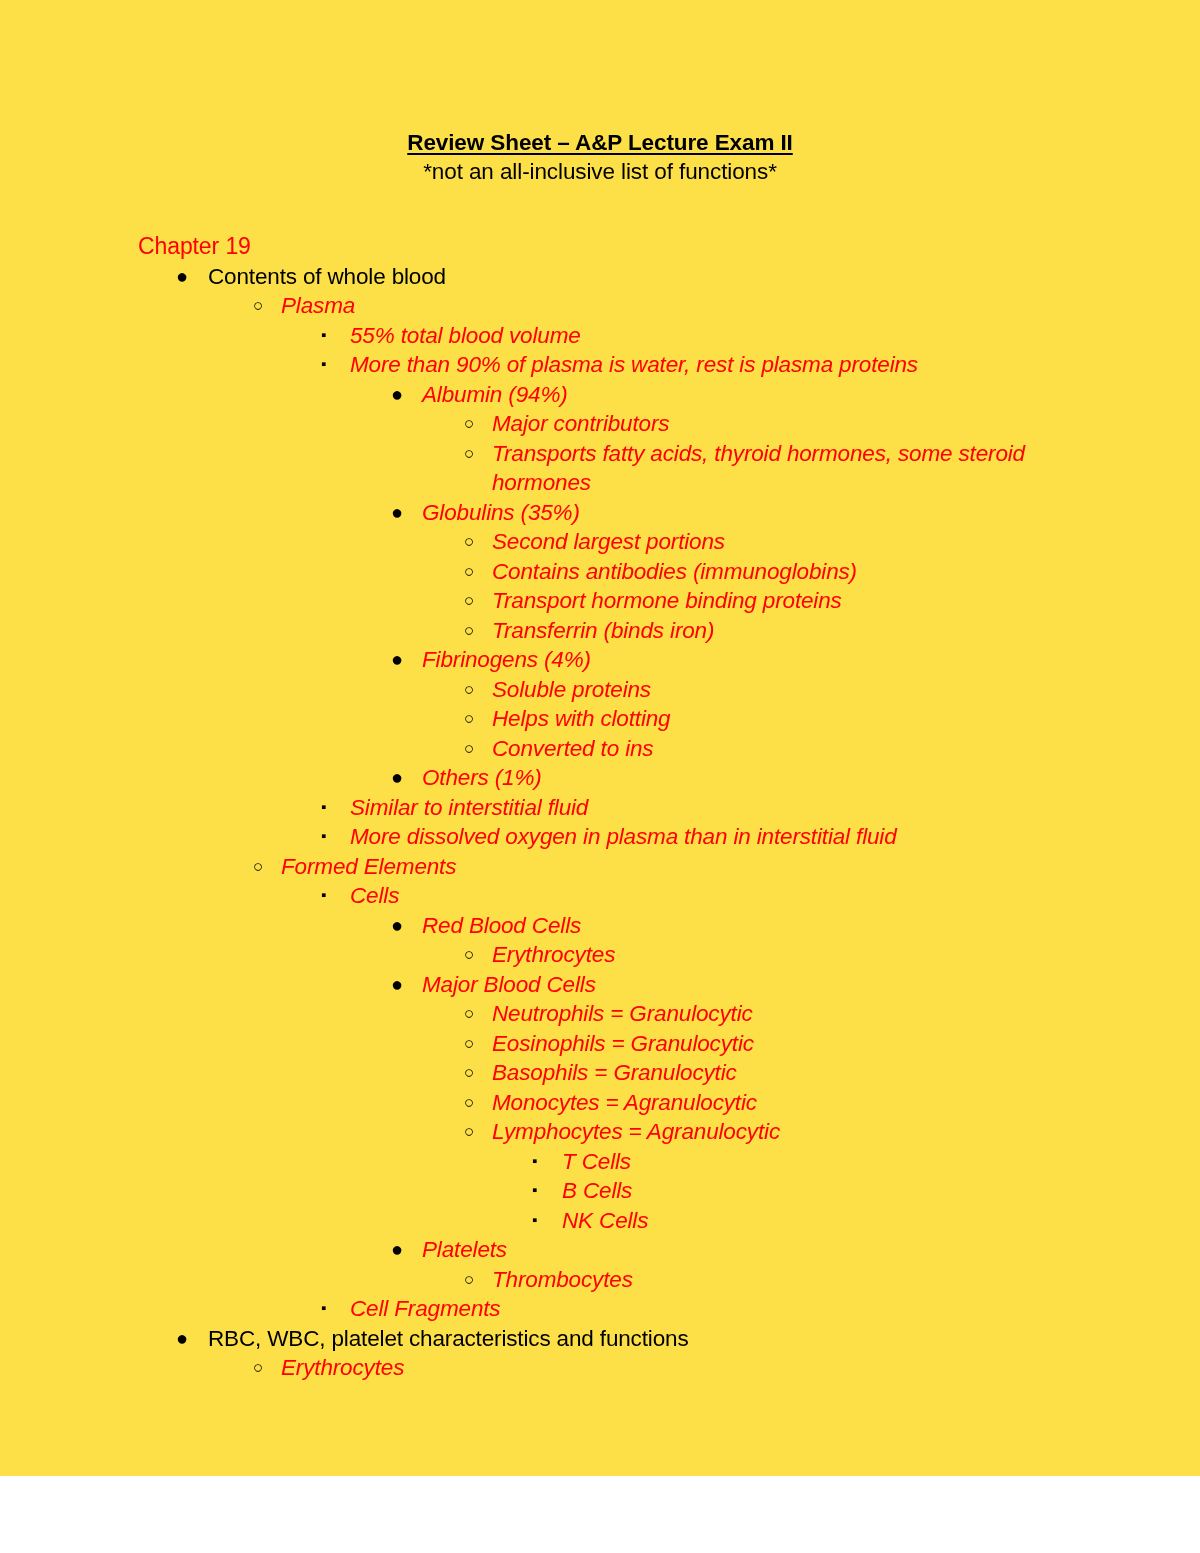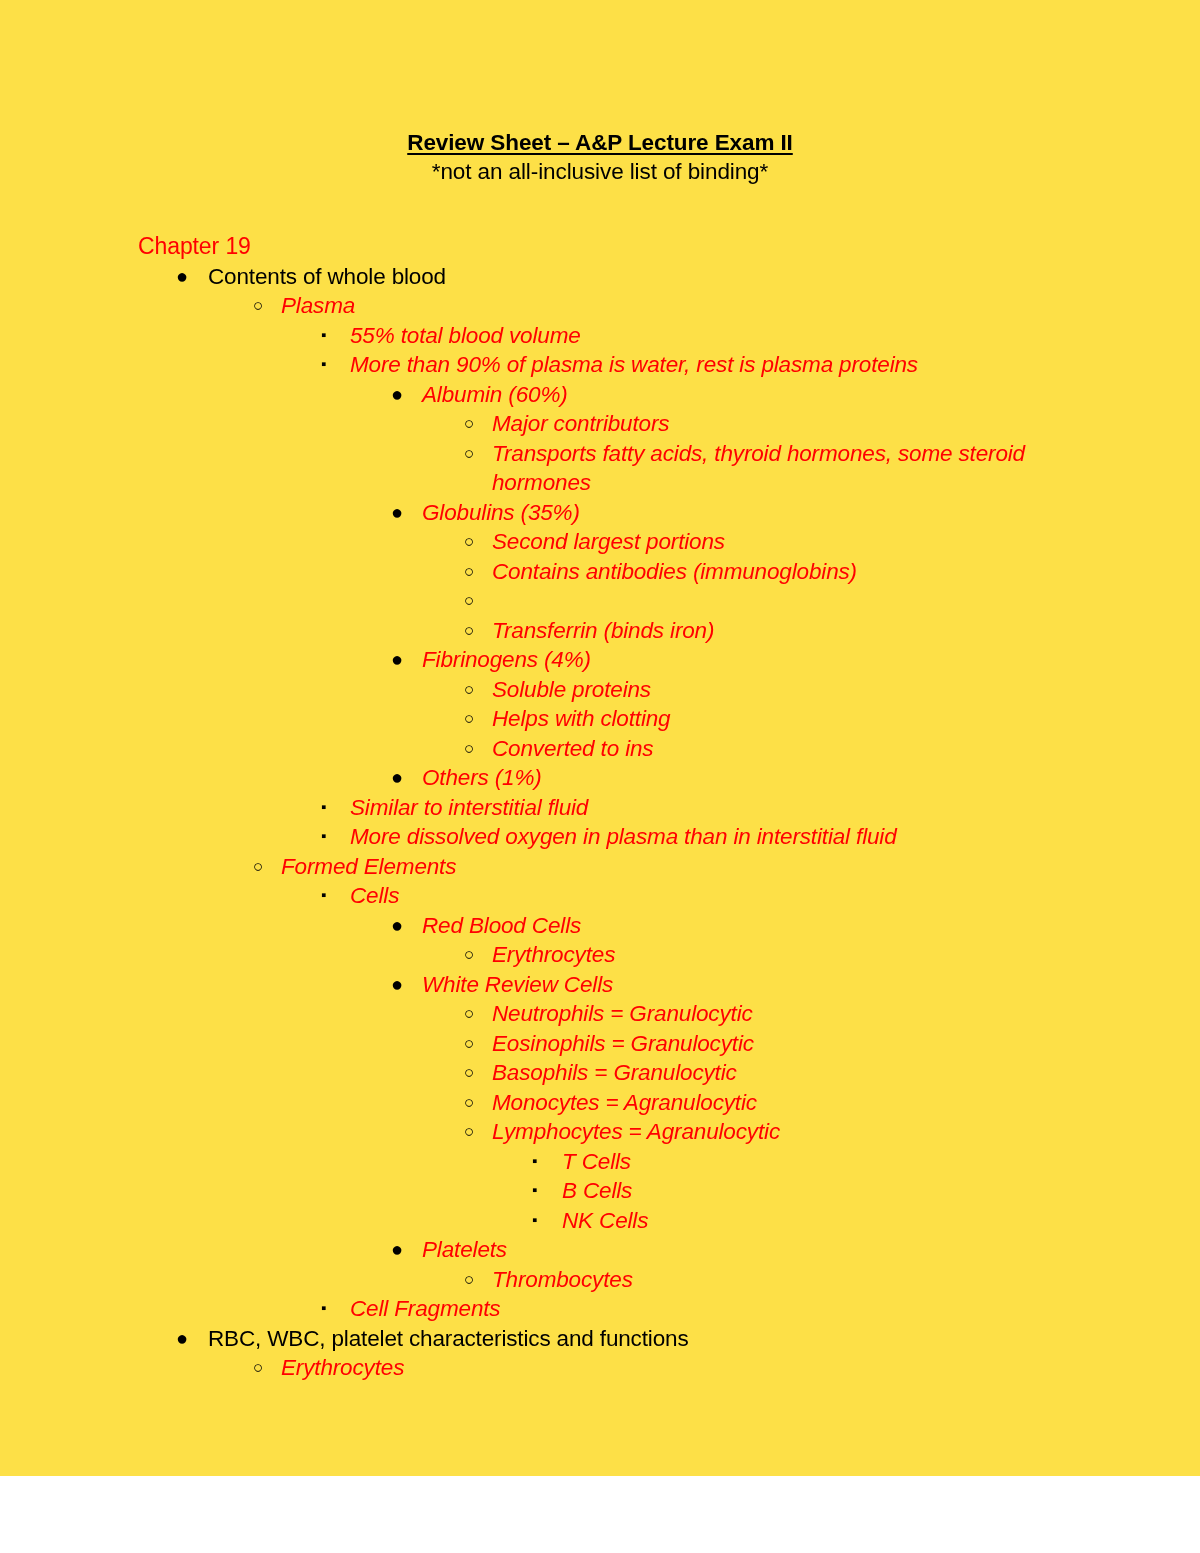--- a/index.html
+++ b/index.html
@@ -103,21 +103,21 @@
   .li > .txt { max-width: 600px; }
   .lvl3 > .txt { max-width: 620px; }
 </style>
 </head>
 <body>
 
 <div class="page">
 
   <div class="doc-header">
     <div class="doc-title">Review Sheet – A&amp;P Lecture Exam II</div>
-    <div class="doc-subtitle">*not an all-inclusive list of binding*</div>
+    <div class="doc-subtitle">*not an all-inclusive list of functions*</div>
   </div>
 
   <div class="outline">
     <div class="chapter-heading">Chapter 19</div>
     <div id="outline-list">
         <div class="li lvl1">
           <span class="marker">●</span>
           <span class="txt c-black">Contents of whole blood</span>
         </div>
         <div class="li lvl2">
@@ -127,21 +127,21 @@
         <div class="li lvl3">
           <span class="marker">▪</span>
           <span class="txt c-red">55% total blood volume</span>
         </div>
         <div class="li lvl3">
           <span class="marker">▪</span>
           <span class="txt c-red">More than 90% of plasma is water, rest is plasma proteins</span>
         </div>
         <div class="li lvl4">
           <span class="marker">●</span>
-          <span class="txt c-red">Albumin (60%)</span>
+          <span class="txt c-red">Albumin (94%)</span>
         </div>
         <div class="li lvl5">
           <span class="marker">○</span>
           <span class="txt c-red">Major contributors</span>
         </div>
         <div class="li lvl5">
           <span class="marker">○</span>
           <span class="txt c-red">Transports fatty acids, thyroid hormones, some steroid hormones</span>
         </div>
         <div class="li lvl4">
@@ -151,20 +151,21 @@
         <div class="li lvl5">
           <span class="marker">○</span>
           <span class="txt c-red">Second largest portions</span>
         </div>
         <div class="li lvl5">
           <span class="marker">○</span>
           <span class="txt c-red">Contains antibodies (immunoglobins)</span>
         </div>
         <div class="li lvl5">
           <span class="marker">○</span>
+          <span class="txt c-red">Transport hormone binding proteins</span>
         </div>
         <div class="li lvl5">
           <span class="marker">○</span>
           <span class="txt c-red">Transferrin (binds iron)</span>
         </div>
         <div class="li lvl4">
           <span class="marker">●</span>
           <span class="txt c-red">Fibrinogens (4%)</span>
         </div>
         <div class="li lvl5">
@@ -202,21 +203,21 @@
         <div class="li lvl4">
           <span class="marker">●</span>
           <span class="txt c-red">Red Blood Cells</span>
         </div>
         <div class="li lvl5">
           <span class="marker">○</span>
           <span class="txt c-red">Erythrocytes</span>
         </div>
         <div class="li lvl4">
           <span class="marker">●</span>
-          <span class="txt c-red">White Review Cells</span>
+          <span class="txt c-red">Major Blood Cells</span>
         </div>
         <div class="li lvl5">
           <span class="marker">○</span>
           <span class="txt c-red">Neutrophils = Granulocytic</span>
         </div>
         <div class="li lvl5">
           <span class="marker">○</span>
           <span class="txt c-red">Eosinophils = Granulocytic</span>
         </div>
         <div class="li lvl5">

